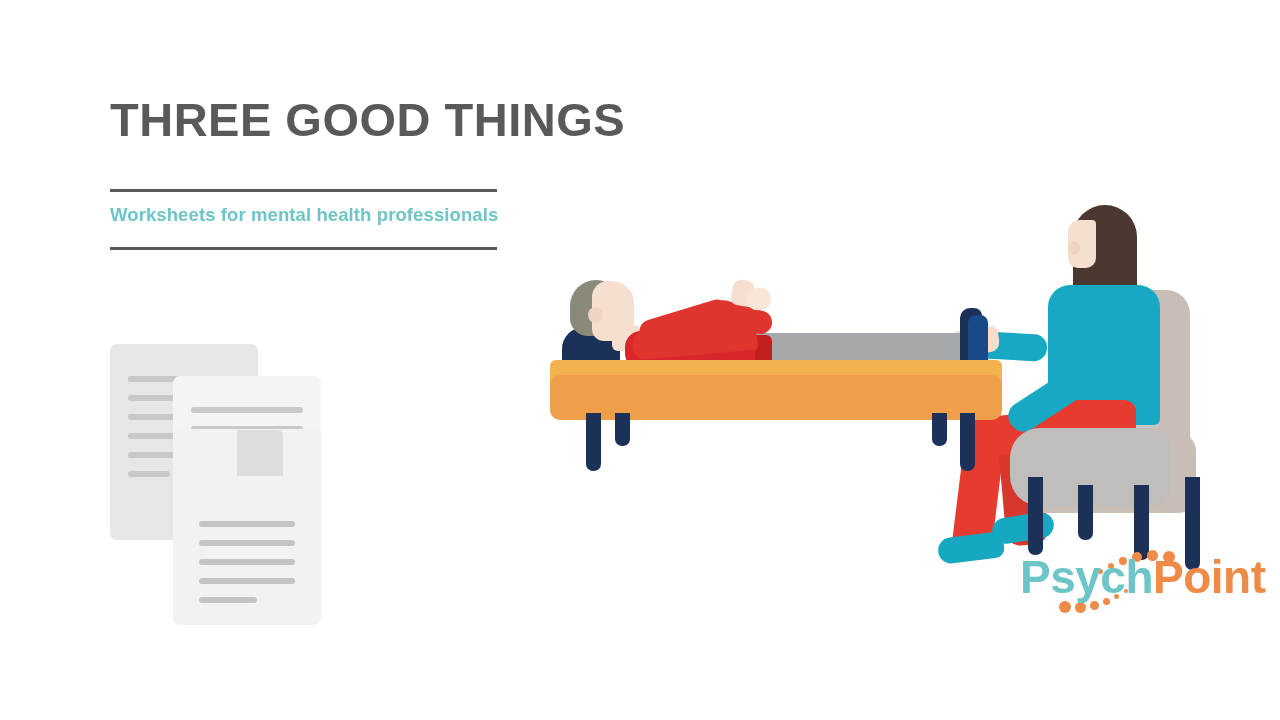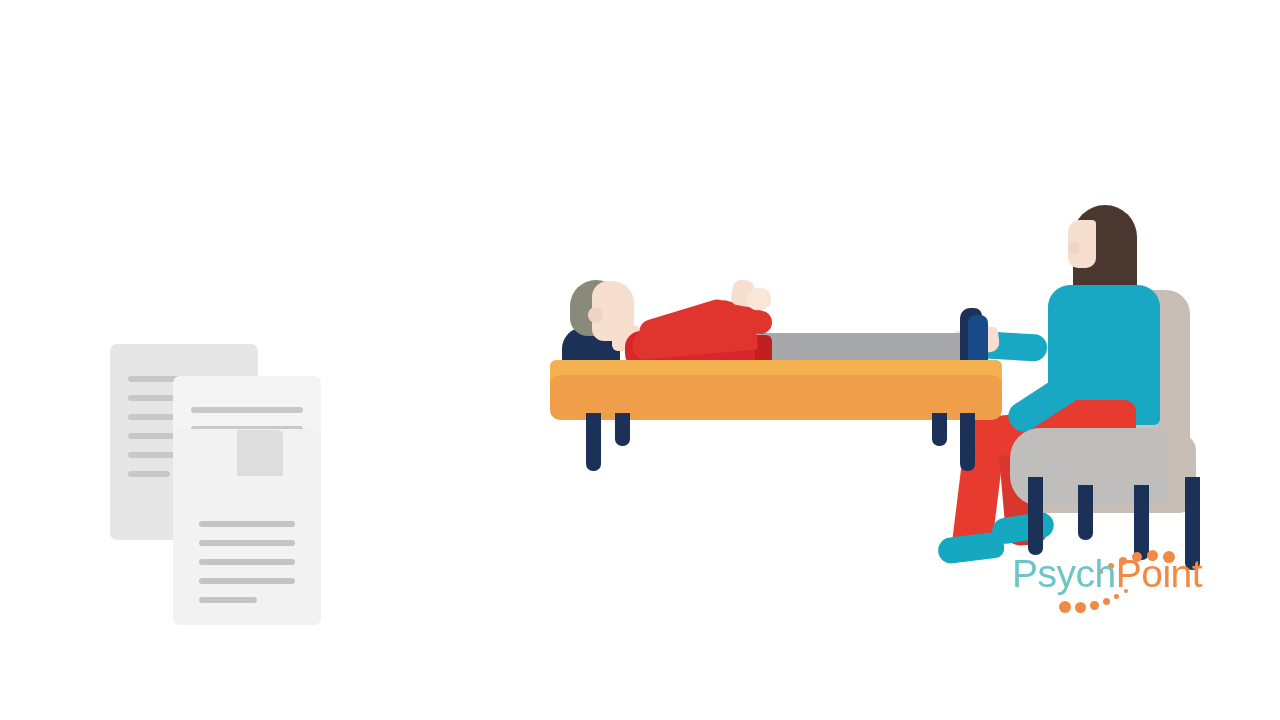--- a/index.html
+++ b/index.html
@@ -378,42 +378,48 @@
   
   .logo {
     position: absolute;
     left: 1012px;
     top: 540px;
     width: 180px;
     height: 80px;
   }
   .logo-word {
     position: absolute;
-    left: 0px;
+    left: 8px;
     top: 14px;
     font-family: "Liberation Sans", sans-serif;
-    font-size: 39px;
-    font-weight: normal;
+    font-size: 46px;
+    font-weight: bold;
     letter-spacing: -0.5px;
     white-space: nowrap;
     line-height: 1;
   }
   .logo-psych { color: #6dc5c8; }
   .logo-point { color: #ef8b46; }
   .dot {
     position: absolute;
     background: #ef8b46;
     border-radius: 50%;
   }
 </style>
 </head>
 <body>
 
 <div class="slide">
 
+  <div class="title-block">
+    <h1 class="page-title">THREE GOOD THINGS</h1>
+    <div class="rule rule-top"></div>
+    <p class="subtitle">Worksheets for mental health professionals</p>
+    <div class="rule rule-bottom"></div>
+  </div>
 
   <div class="docs">
 
     <div class="doc doc-back">
       <div class="line" style="left:18px; top:32px;  width:112px;"></div>
       <div class="line" style="left:18px; top:51px;  width:112px;"></div>
       <div class="line" style="left:18px; top:70px;  width:112px;"></div>
       <div class="line" style="left:18px; top:89px;  width:112px;"></div>
       <div class="line" style="left:18px; top:108px; width:92px;"></div>
       <div class="line" style="left:18px; top:127px; width:42px;"></div>

